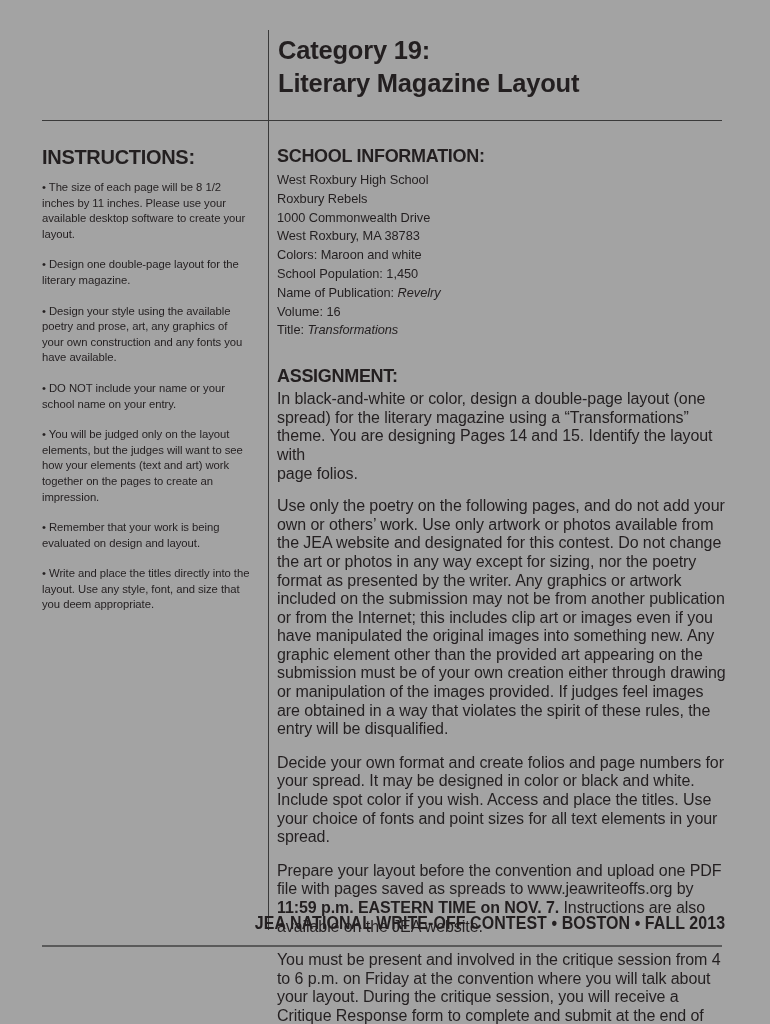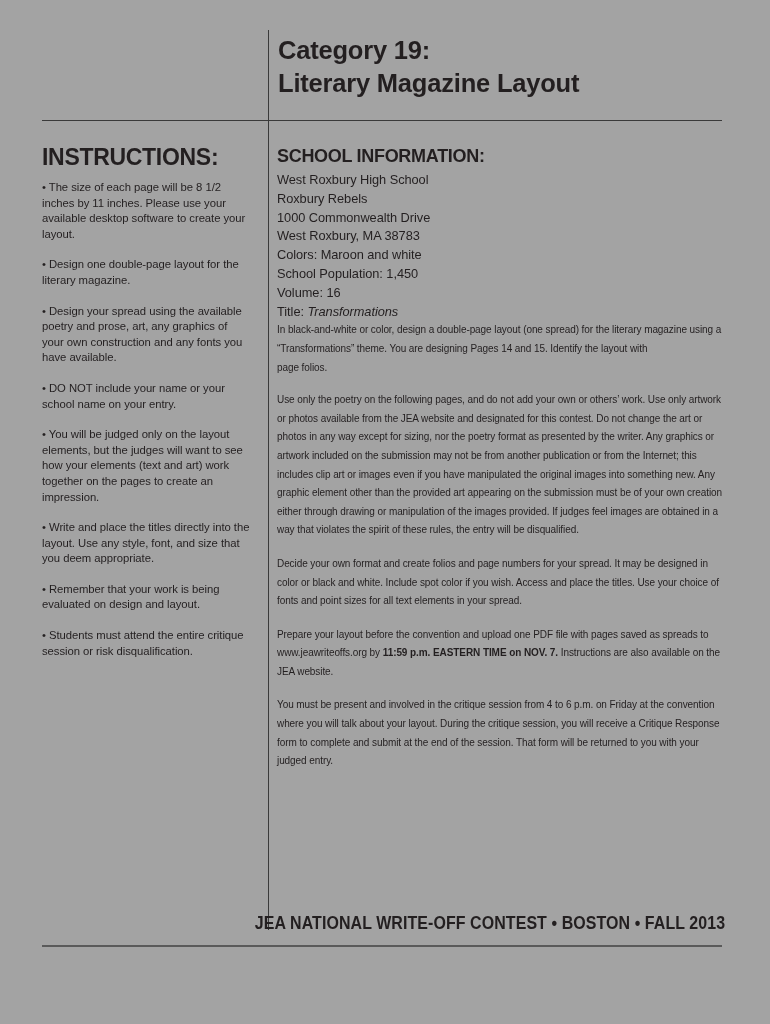--- a/index.html
+++ b/index.html
@@ -65,21 +65,21 @@
   }
 
   
   .col-left {
     position: absolute;
     left: 42px;
     top: 146px;
     width: 210px;
   }
   .col-left .section-head {
-    font-size: 23px;
+    font-size: 20px;
     font-weight: bold;
     letter-spacing: -0.3px;
     line-height: 22px;
     margin: 0 0 12px 0;
   }
   .col-left p {
     margin: 0 0 15px 0;
     font-size: 11.3px;
     line-height: 15.6px;
     letter-spacing: -0.05px;
@@ -109,21 +109,21 @@
     padding: 0;
     list-style: none;
   }
   .info-list li {
     font-size: 12.8px;
     line-height: 18.8px;
     letter-spacing: -0.05px;
   }
   .col-right p.body {
     margin: 0 0 15px 0;
-    font-size: 10px;
+    font-size: 16px;
     line-height: 18.6px;
     letter-spacing: -0.08px;
   }
   .col-right p.body.tight { margin-bottom: 14px; }
   em { font-style: italic; }
   strong { font-weight: bold; }
 
   
   .footer {
     position: absolute;
@@ -153,42 +153,43 @@
 
   <div class="title-block">
     <div class="title-line">Category 19:</div>
     <div class="title-line">Literary Magazine Layout</div>
   </div>
 
   <div class="col-left">
     <h2 class="section-head">INSTRUCTIONS:</h2>
     <p>• The size of each page will be 8 1/2 inches by 11 inches. Please use your available desktop software to create your layout.</p>
     <p>• Design one double-page layout for the literary magazine.</p>
-    <p>• Design your spread using the available poetry and prose, art, any graphics of your own construction and any fonts you have available.</p>
+    <p>• Design your style using the available poetry and prose, art, any graphics of your own construction and any fonts you have available.</p>
     <p>• DO NOT include your name or your school name on your entry.</p>
     <p>• You will be judged only on the layout elements, but the judges will want to see how your elements (text and art) work together on the pages to create an impression.</p>
+    <p>• Remember that your work is being evaluated on design and layout.</p>
     <p>• Write and place the titles directly into the layout. Use any style, font, and size that you deem appropriate.</p>
-    <p>• Remember that your work is being evaluated on design and layout.</p>
-    <p>• Students must attend the entire critique session or risk disqualification.</p>
   </div>
 
   <div class="col-right">
 
     <h2 class="section-head">SCHOOL INFORMATION:</h2>
     <ul class="info-list">
       <li>West Roxbury High School</li>
       <li>Roxbury Rebels</li>
       <li>1000 Commonwealth Drive</li>
       <li>West Roxbury, MA 38783</li>
       <li>Colors: Maroon and white</li>
       <li>School Population: 1,450</li>
+      <li><span>Name of Publication: </span><em>Revelry</em></li>
       <li>Volume: 16</li>
       <li><span>Title: </span><em>Transformations</em></li>
     </ul>
 
+    <h2 class="section-head assignment-head">ASSIGNMENT:</h2>
 
     <p class="body tight"><span>In black-and-white or color, design a double-page layout (one spread) for the literary magazine using a “Transformations” theme. You are designing Pages 14 and 15. Identify the layout with</span><br><span>page folios.</span></p>
 
     <p class="body">Use only the poetry on the following pages, and do not add your own or others’ work. Use only artwork or photos available from the JEA website and designated for this contest. Do not change the art or photos in any way except for sizing, nor the poetry format as presented by the writer. Any graphics or artwork included on the submission may not be from another publication or from the Internet; this includes clip art or images even if you have manipulated the original images into something new. Any graphic element other than the provided art appearing on the submission must be of your own creation either through drawing or manipulation of the images provided. If judges feel images are obtained in a way that violates the spirit of these rules, the entry will be disqualified.</p>
 
     <p class="body">Decide your own format and create folios and page numbers for your spread. It may be designed in color or black and white. Include spot color if you wish. Access and place the titles. Use your choice of fonts and point sizes for all text elements in your spread.</p>
 
     <p class="body"><span>Prepare your layout before the convention and upload one PDF file with pages saved as spreads to www.jeawriteoffs.org by </span><strong>11:59 p.m. EASTERN TIME on NOV. 7.</strong><span> Instructions are also available on the JEA website.</span></p>
 
     <p class="body">You must be present and involved in the critique session from 4 to 6 p.m. on Friday at the convention where you will talk about your layout. During the critique session, you will receive a Critique Response form to complete and submit at the end of the session. That form will be returned to you with your judged entry.</p>

